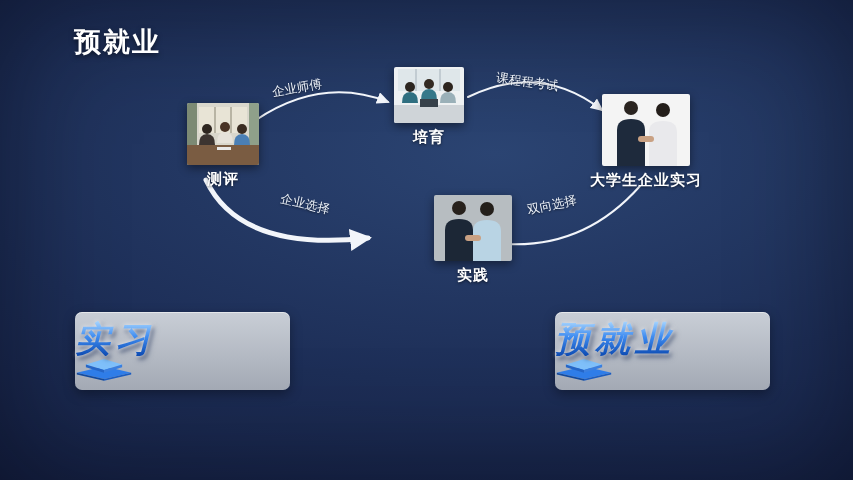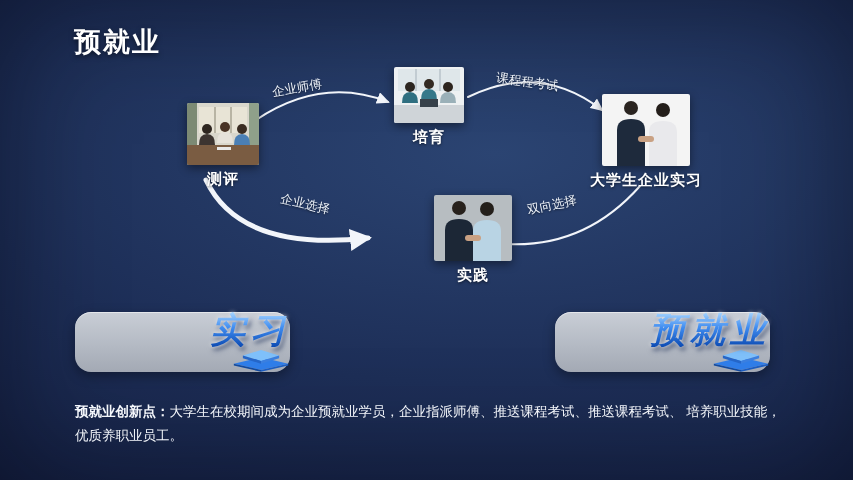--- a/index.html
+++ b/index.html
@@ -18,24 +18,24 @@
   .node-assessment{left:183px;top:103px;width:80px;align-items:center;}
   .node-cultivation{left:394px;top:67px;width:70px;}
   .node-internship{left:601px;top:94px;width:90px;text-align:right;}
   .node-practice{left:394px;top:195px;width:78px;margin-left:40px;}
   .edge-label{position:absolute;font-size:12.5px;color:#eef3fa;white-space:nowrap;
     text-shadow:0 1px 2px rgba(0,0,0,.5);}
   .el-mentor{left:272px;top:80px;transform:rotate(-10deg);}
   .el-exam{left:496px;top:74px;transform:rotate(8deg);}
   .el-select{left:280px;top:196px;transform:rotate(13deg);}
   .el-mutual{left:527px;top:197px;transform:rotate(-12deg);}
-  .btn-card{position:absolute;top:312px;width:215px;height:60px;border-radius:16px;
+  .btn-card{position:absolute;top:312px;width:215px;height:78px;border-radius:7px;
     background:linear-gradient(180deg,#c9ced6 0%,#b2b8c2 60%,#a3a9b4 100%);
     box-shadow:0 4px 12px rgba(0,0,0,.35), inset 0 1px 0 rgba(255,255,255,.5);
-    display:flex;flex-direction:column;align-items:flex-end;justify-content:center;cursor:pointer;}
+    display:flex;flex-direction:column;align-items:flex-start;justify-content:center;cursor:pointer;}
   .card-1{left:75px;} .card-2{left:315px;} .card-3{left:555px;}
   .btn-text{font-size:35px;font-weight:bold;font-style:italic;letter-spacing:5px;line-height:1;
     background:linear-gradient(180deg,#a8d6ff 0%,#3f8cf0 45%,#0c4ab2 100%);
     -webkit-background-clip:text;background-clip:text;color:transparent;
     filter:drop-shadow(0 0 2px rgba(255,255,255,.9)) drop-shadow(2px 3px 2px rgba(8,25,70,.55));}
   .pedestal{margin-top:1px;width:58px;height:24px;}
   .footer{position:absolute;left:75px;top:400px;width:712px;margin:0;font-size:13.5px;
     line-height:1.75;color:#f4f7fb;}
   .footer-label{font-weight:bold;}
 </style>
@@ -154,15 +154,14 @@
     <svg class="pedestal" viewBox="0 0 64 26" xmlns="http://www.w3.org/2000/svg">
       <polygon points="32,10 62,17 32,24 2,17" fill="#2f7de8"></polygon>
       <polygon points="2,17 32,24 32,26 2,19" fill="#134a9e"></polygon>
       <polygon points="62,17 32,24 32,26 62,19" fill="#1b5cc0"></polygon>
       <polygon points="32,2 52,8 32,14 12,8" fill="#7fc0fa"></polygon>
       <polygon points="12,8 32,14 32,17 12,11" fill="#2566c8"></polygon>
       <polygon points="52,8 32,14 32,17 52,11" fill="#3a7fe0"></polygon>
     </svg>
   </div>
 
-  <p class="footer"><span class="footer-label">预就业创新点：</span><span>大学生在校期间成为企业预就业学员，企业指派师傅、推送课程考试、推送课程考试、 培养职业技能，优质养职业员工。</span></p>
 
 </div>
 
 </body></html>

